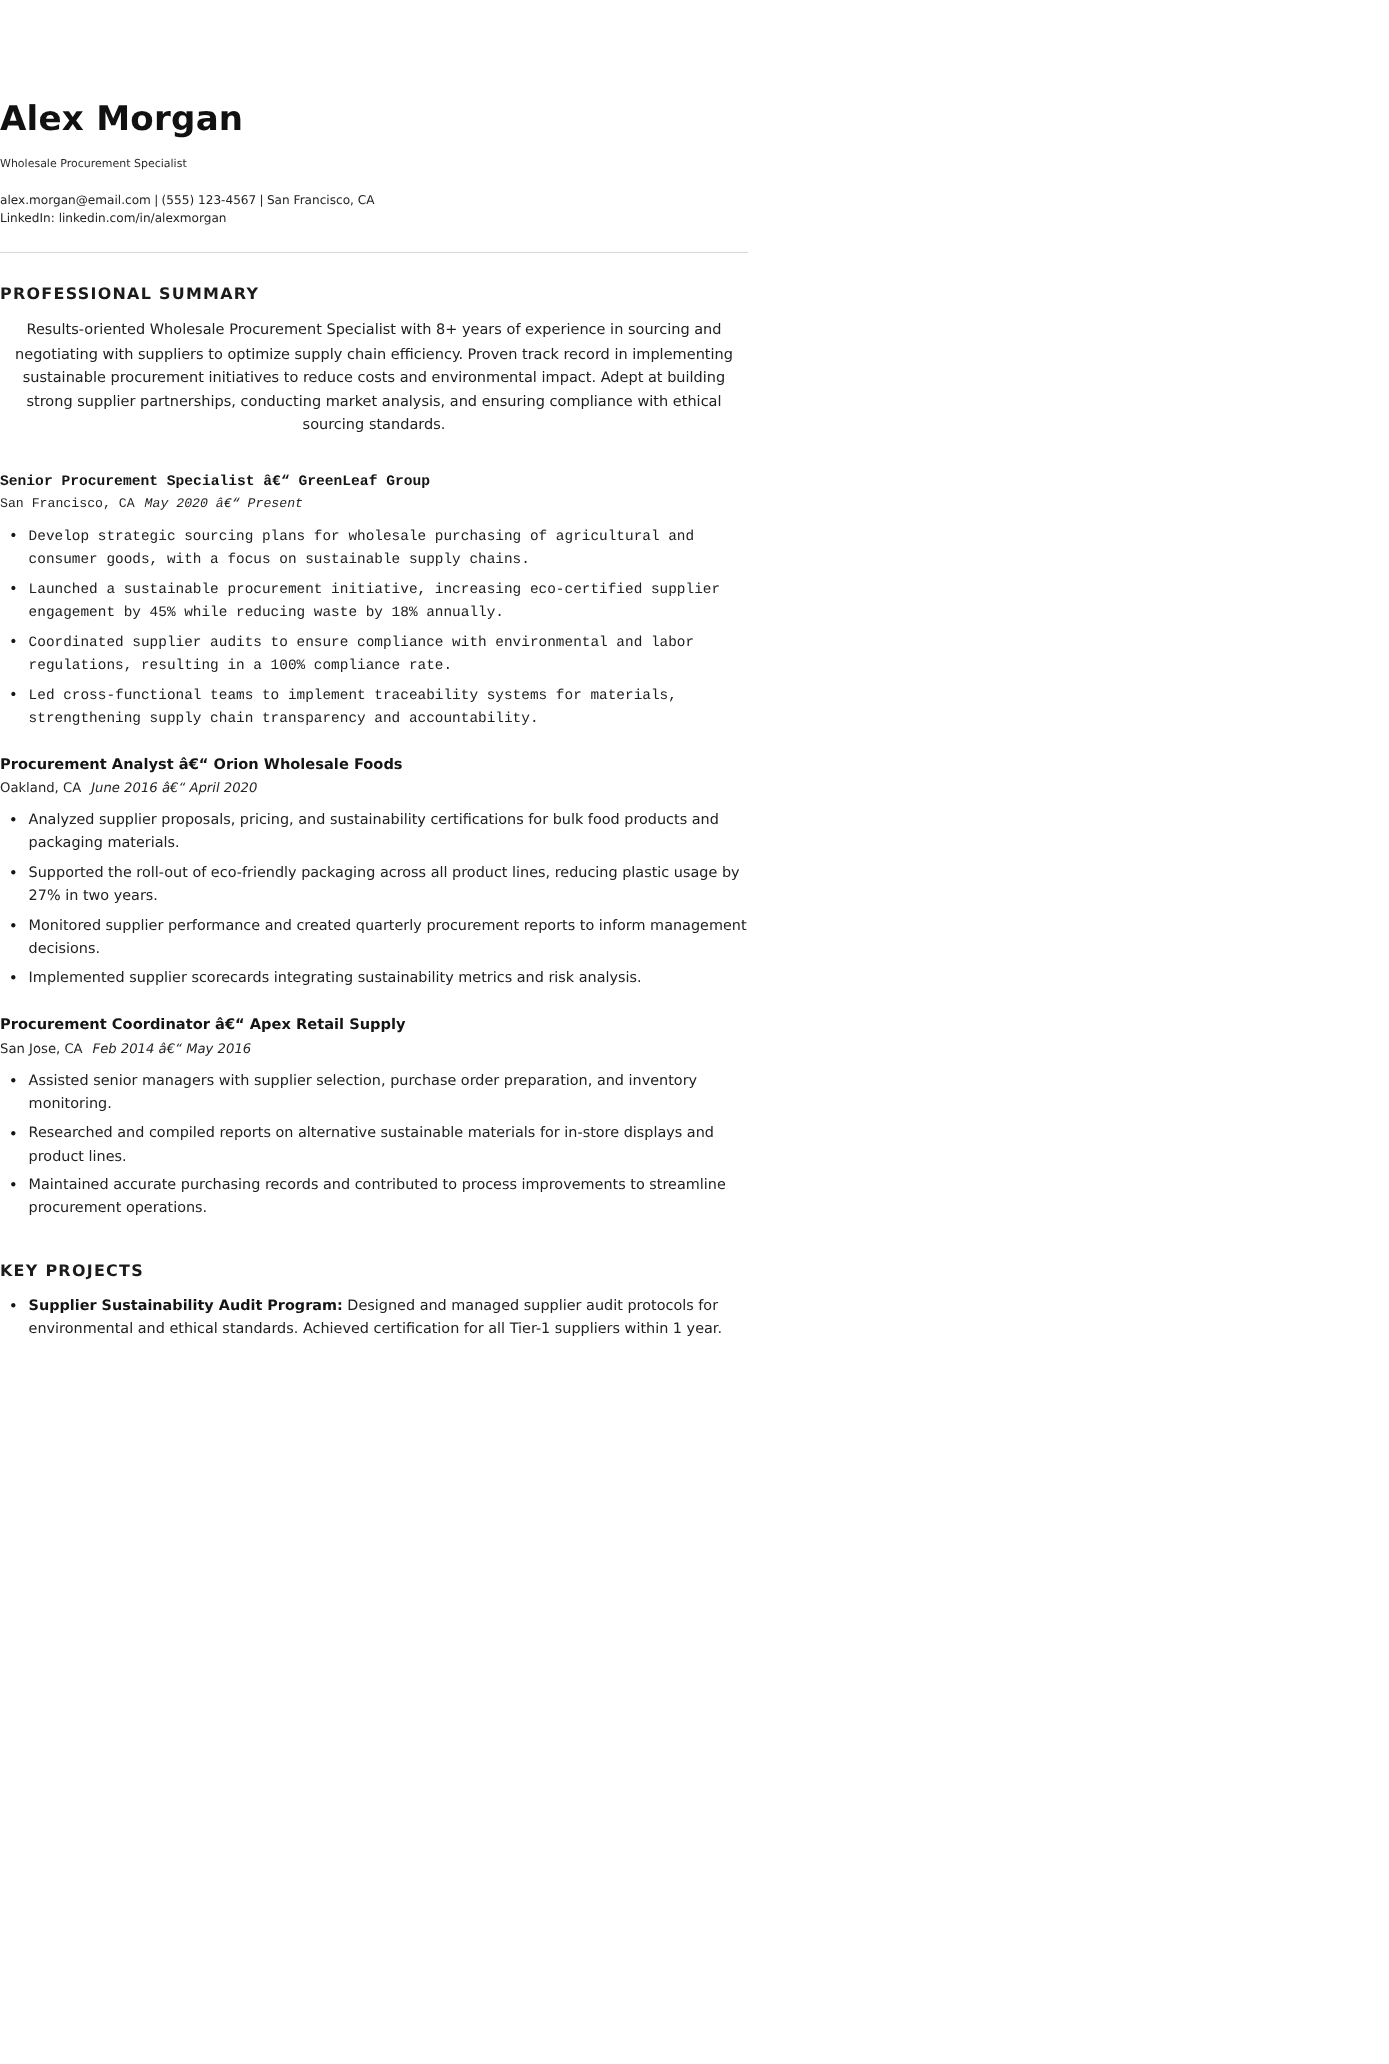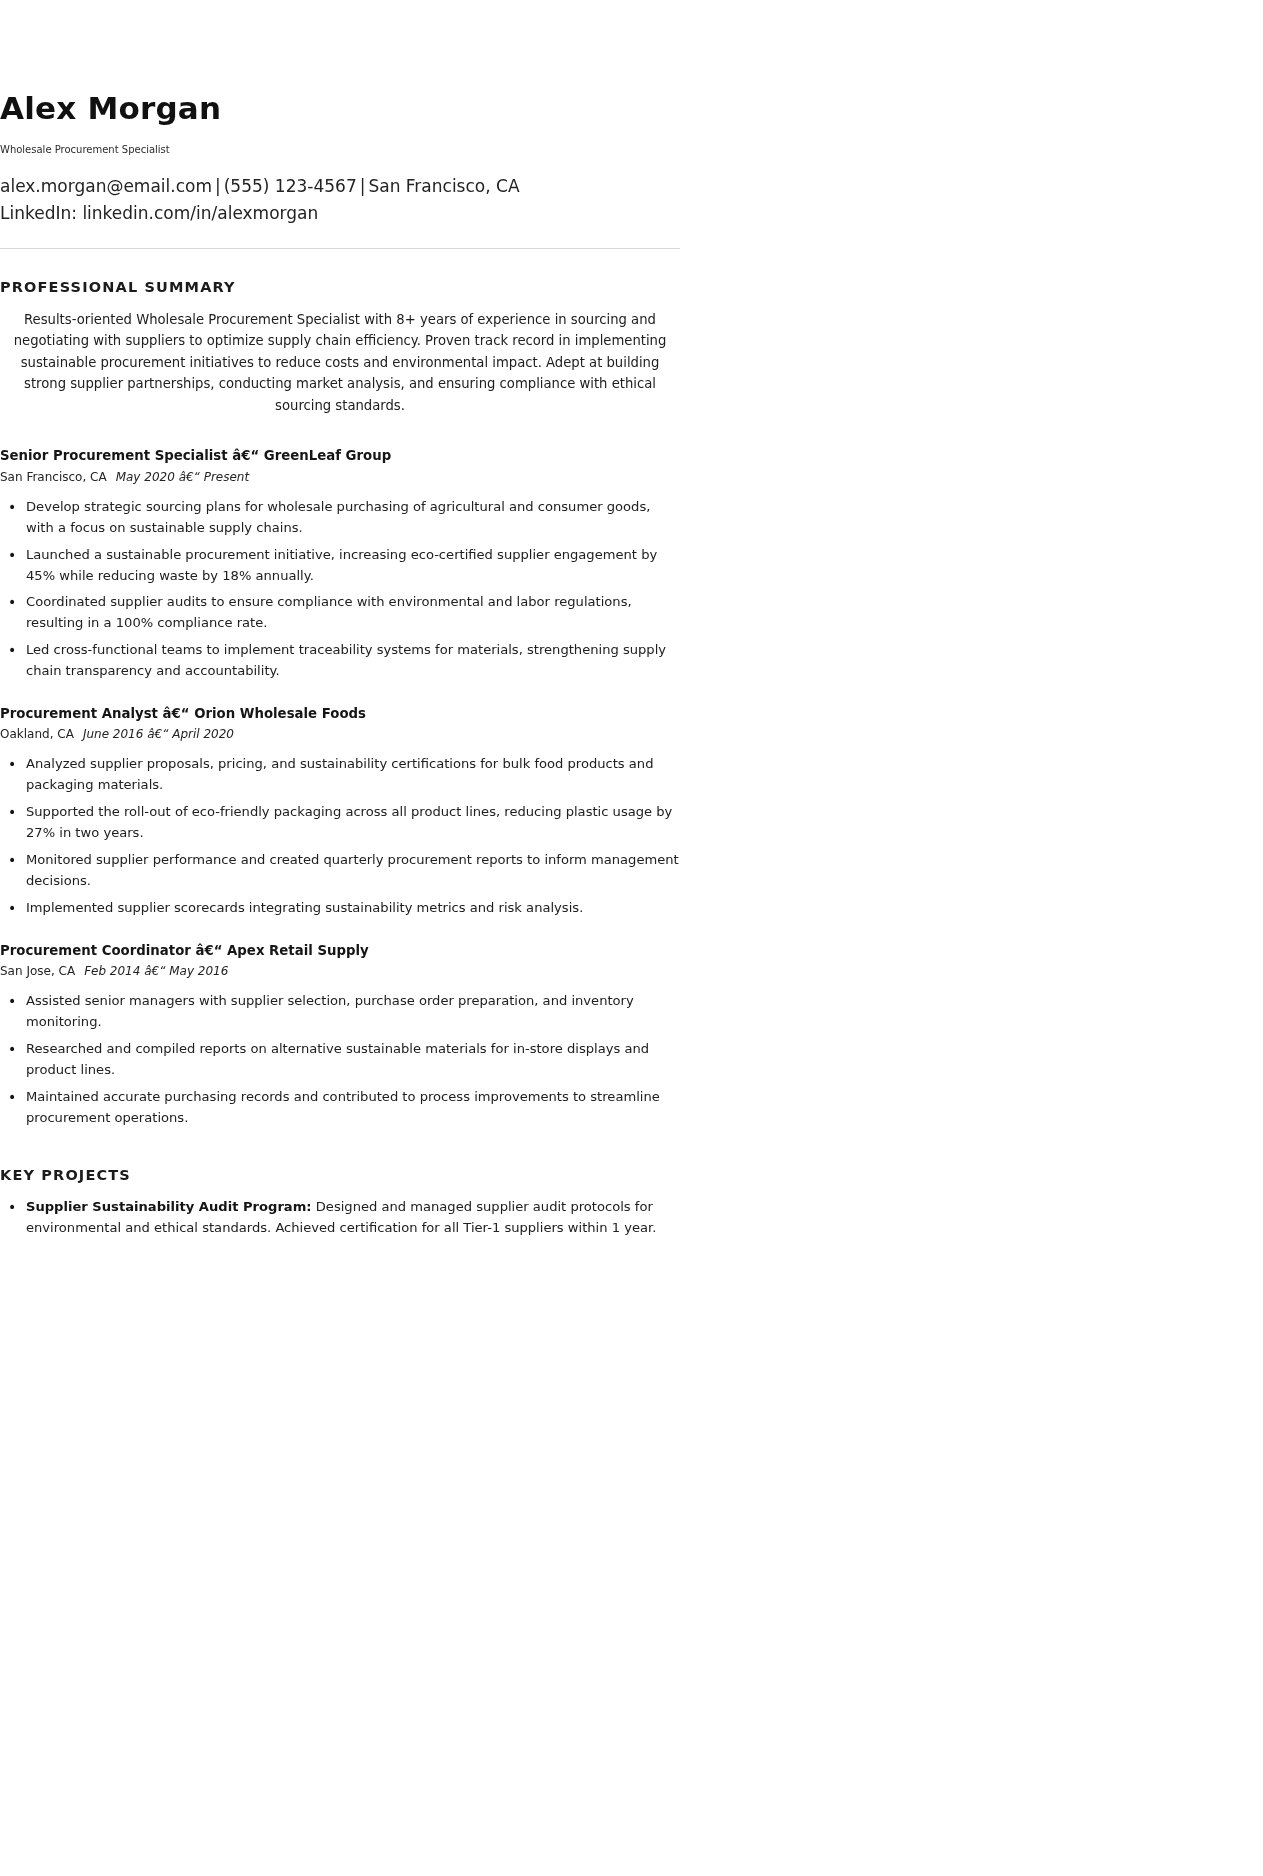--- a/index.html
+++ b/index.html
@@ -36,21 +36,21 @@
     line-height: 1.2;
   }
   .headline {
     font-size: 10px;
     font-weight: 400;
     color: #2b2b2b;
     margin: 16px 0 0 0;
     line-height: 1.3;
   }
   .contact {
-    font-size: 17px;
+    font-size: 11px;
     color: #232323;
     margin: 17px 0 0 0;
     line-height: 1.55;
   }
   .contact .sep {
     padding: 0 3px;
   }
   .rule {
     border: 0;
     border-top: 1px solid #d8d8d8;
@@ -77,20 +77,21 @@
     margin: 0;
     text-align: center;
   }
 
   
   .job {
     margin-top: 22px;
   }
   .job:first-of-type {
     margin-top: 2px;
+    font-family: Liberation Mono, monospace;
   }
   .job-title {
     font-size: 13.3px;
     font-weight: 700;
     color: #151515;
     line-height: 1.45;
     margin: 0;
   }
   .job-meta {
     font-size: 12px;

